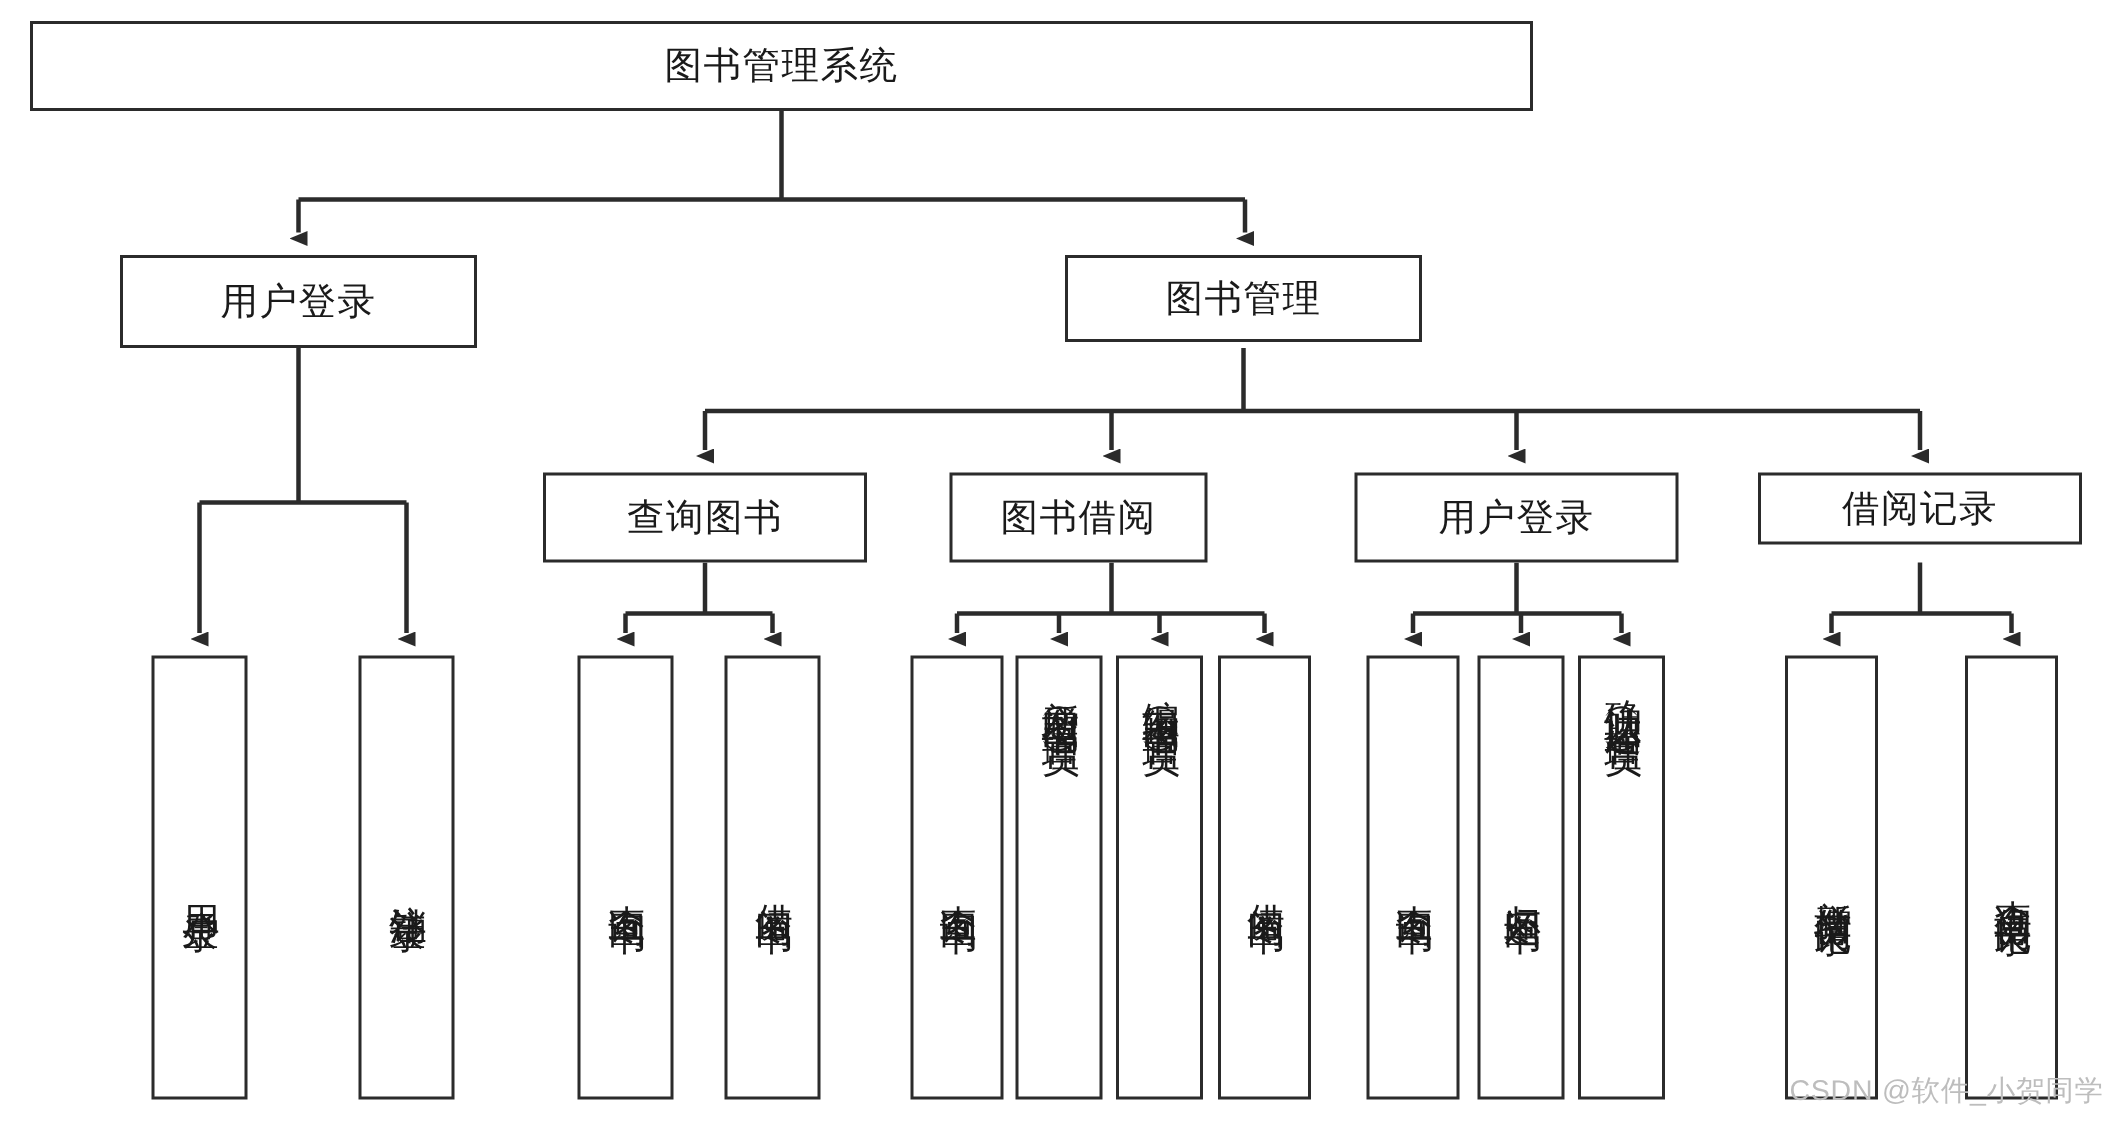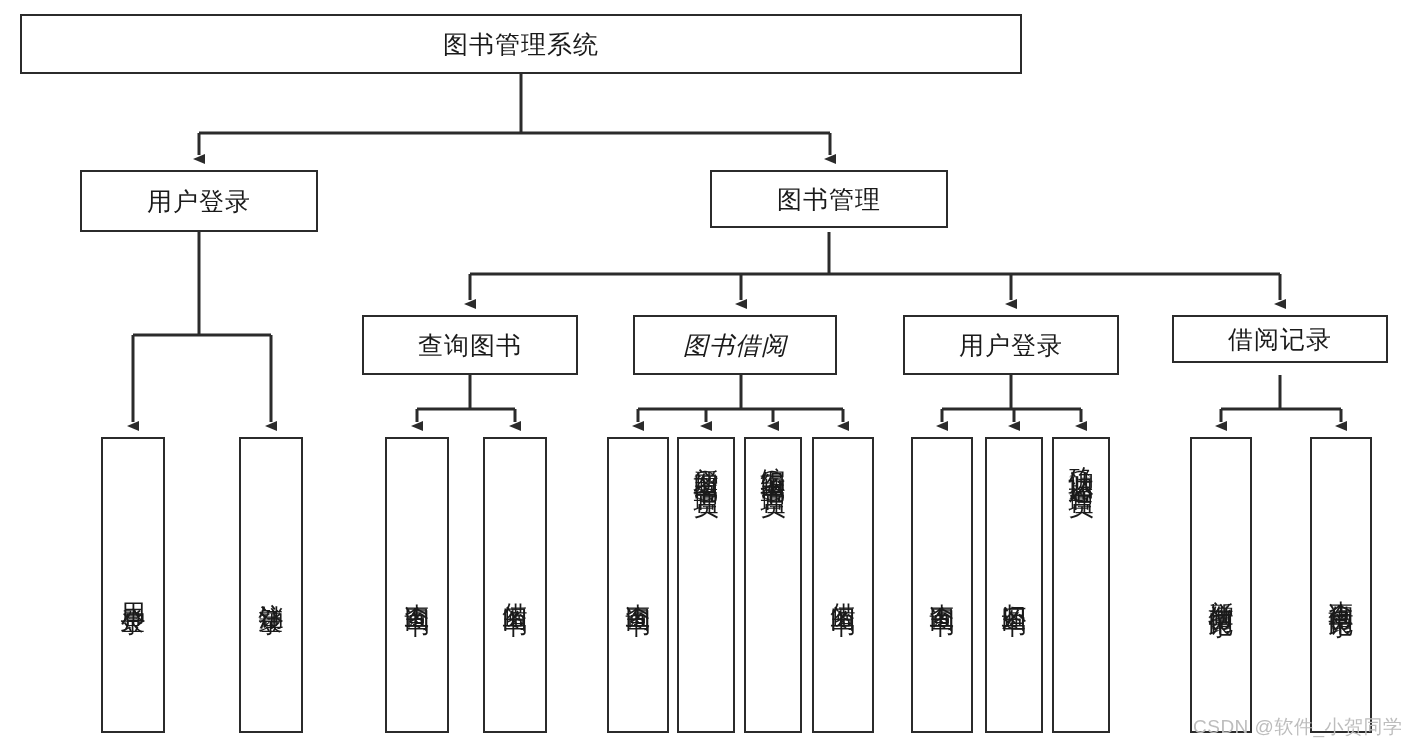--- a/index.html
+++ b/index.html
@@ -135,21 +135,21 @@
   </div>
 
   <div class="node horiz" style="left:710px; top:170px; width:238px; height:58px;">
     <span class="node-label">图书管理</span>
   </div>
 
   <div class="node horiz" style="left:362px; top:315px; width:216px; height:60px;">
     <span class="node-label">查询图书</span>
   </div>
 
-  <div class="node horiz" style="left:633px; top:315px; width:204px; height:60px;font-style:italic;">
+  <div class="node horiz" style="left:633px; top:315px; width:172px; height:60px;">
     <span class="node-label">图书借阅</span>
   </div>
 
   <div class="node horiz" style="left:903px; top:315px; width:216px; height:60px;">
     <span class="node-label">用户登录</span>
   </div>
 
   <div class="node horiz" style="left:1172px; top:315px; width:216px; height:48px;">
     <span class="node-label">借阅记录</span>
   </div>

